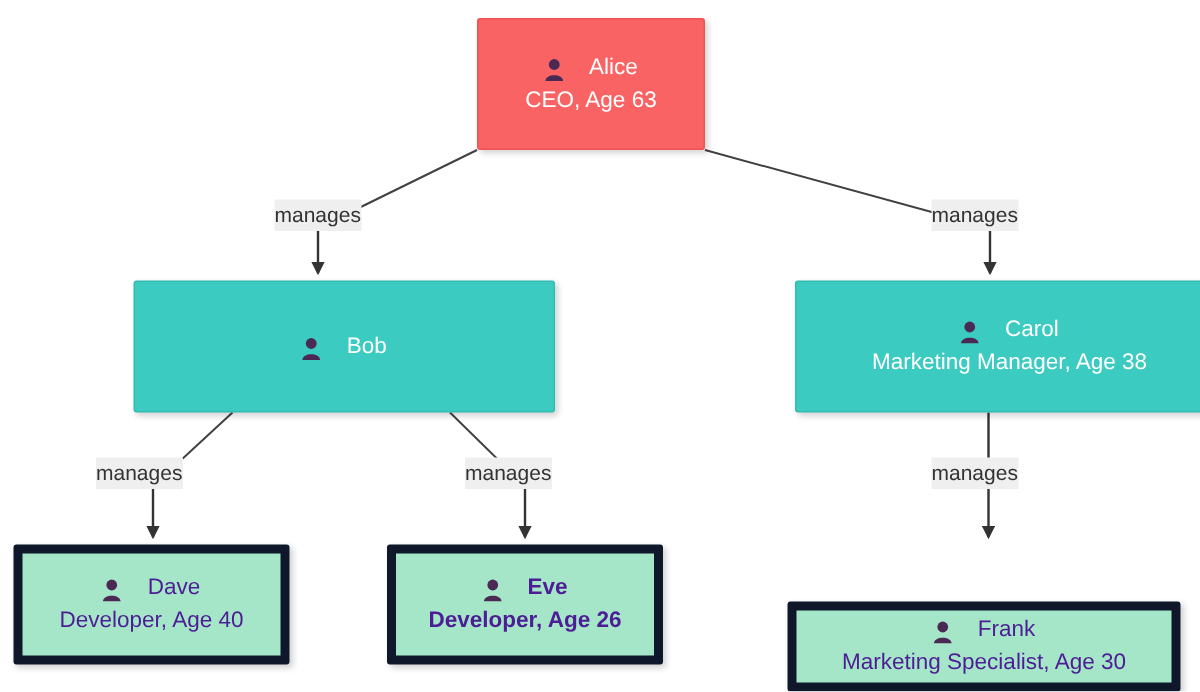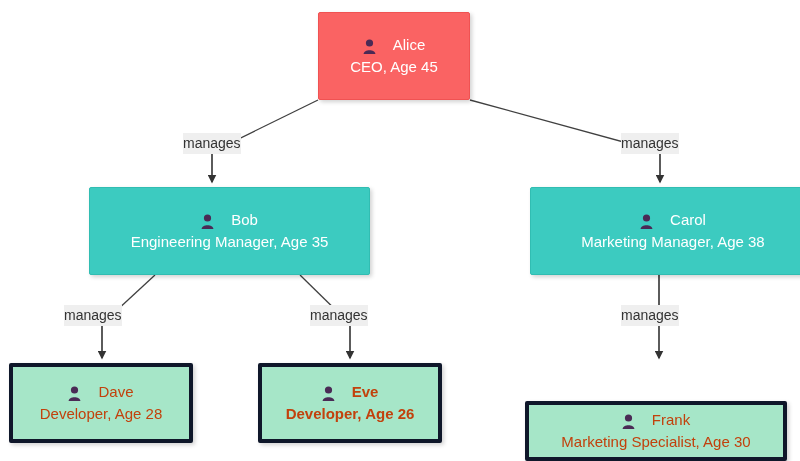--- a/index.html
+++ b/index.html
@@ -64,22 +64,22 @@
   }
   
   .node.manager {
     background: #3ccbc0;
     border: 1px solid #31bdb2;
     color: #ffffff;
   }
   
   .node.leaf {
     background: #a6e6c8;
-    border: 4px solid #0f172a;
-    color: #c2410c;
+    border: 6px solid #0f172a;
+    color: #4c1d95;
     align-items: center;
   }
   .edge-label {
     position: absolute;
     box-sizing: border-box;
     background: #efefef;
     color: #333333;
     font-size: 14px;
     line-height: 19px;
     padding: 1px 0;
@@ -117,34 +117,33 @@
   <div class="node root" style="left:318px; top:12px; width:152px; height:88px;">
     <div class="node-title">
       <span class="person-icon">
         <svg viewBox="0 0 13 15" width="13" height="15" xmlns="http://www.w3.org/2000/svg">
           <circle cx="6.5" cy="4" r="3.6" fill="#4a2a55"></circle>
           <path d="M0.6,15 C0.6,9.9 12.4,9.9 12.4,15 Z" fill="#4a2a55"></path>
         </svg>
       </span>
       <span>Alice</span>
     </div>
-    <div class="node-sub">CEO, Age 45</div>
+    <div class="node-sub">CEO, Age 63</div>
   </div>
 
   <div class="node manager" style="left:89px; top:187px; width:281px; height:88px;">
     <div class="node-title">
       <span class="person-icon">
         <svg viewBox="0 0 13 15" width="13" height="15" xmlns="http://www.w3.org/2000/svg">
           <circle cx="6.5" cy="4" r="3.6" fill="#4a2a55"></circle>
           <path d="M0.6,15 C0.6,9.9 12.4,9.9 12.4,15 Z" fill="#4a2a55"></path>
         </svg>
       </span>
       <span>Bob</span>
     </div>
-    <div class="node-sub">Engineering Manager, Age 35</div>
   </div>
 
   <div class="node manager" style="left:530px; top:187px; width:286px; height:88px;">
     <div class="node-title">
       <span class="person-icon">
         <svg viewBox="0 0 13 15" width="13" height="15" xmlns="http://www.w3.org/2000/svg">
           <circle cx="6.5" cy="4" r="3.6" fill="#4a2a55"></circle>
           <path d="M0.6,15 C0.6,9.9 12.4,9.9 12.4,15 Z" fill="#4a2a55"></path>
         </svg>
       </span>
@@ -156,21 +155,21 @@
   <div class="node leaf" style="left:9px; top:363px; width:184px; height:80px;">
     <div class="node-title">
       <span class="person-icon">
         <svg viewBox="0 0 13 15" width="13" height="15" xmlns="http://www.w3.org/2000/svg">
           <circle cx="6.5" cy="4" r="3.6" fill="#4a2a55"></circle>
           <path d="M0.6,15 C0.6,9.9 12.4,9.9 12.4,15 Z" fill="#4a2a55"></path>
         </svg>
       </span>
       <span>Dave</span>
     </div>
-    <div class="node-sub">Developer, Age 28</div>
+    <div class="node-sub">Developer, Age 40</div>
   </div>
 
   <div class="node leaf" style="left:258px; top:363px; width:184px; height:80px;font-weight:bold;">
     <div class="node-title">
       <span class="person-icon">
         <svg viewBox="0 0 13 15" width="13" height="15" xmlns="http://www.w3.org/2000/svg">
           <circle cx="6.5" cy="4" r="3.6" fill="#4a2a55"></circle>
           <path d="M0.6,15 C0.6,9.9 12.4,9.9 12.4,15 Z" fill="#4a2a55"></path>
         </svg>
       </span>

